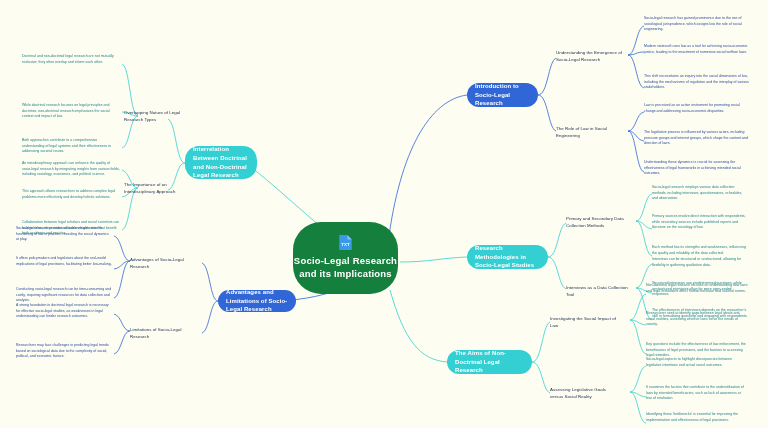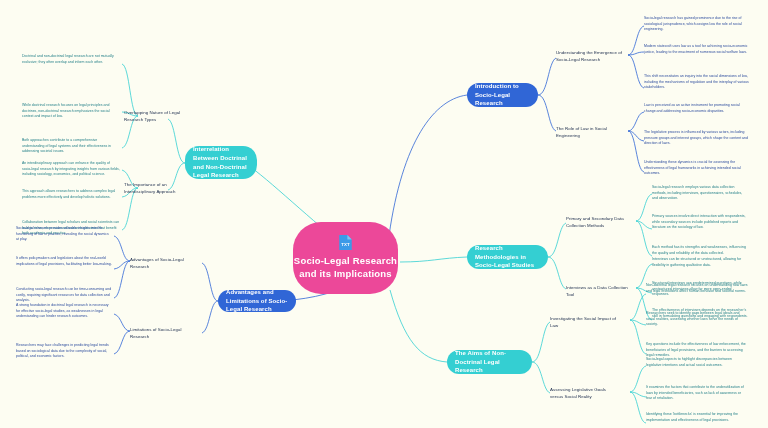--- a/index.html
+++ b/index.html
@@ -9,21 +9,21 @@
     font-family:"Liberation Sans", sans-serif;
     overflow:hidden;
     position:relative;
   }
   #canvas{position:absolute;inset:0;width:768px;height:428px;}
   svg.links{position:absolute;left:0;top:0;width:768px;height:428px;pointer-events:none;}
   .node{position:absolute;box-sizing:border-box;}
 
   
   .center-node{
-    background:#ec4899;
+    background:#15803d;
     color:#ffffff;
     border-radius:28px;
     text-align:center;
     font-weight:bold;
     font-size:9.5px;
     line-height:1.35;
     letter-spacing:.2px;
     display:flex;flex-direction:column;
     align-items:center;justify-content:center;
     padding:8px 0 10px;

